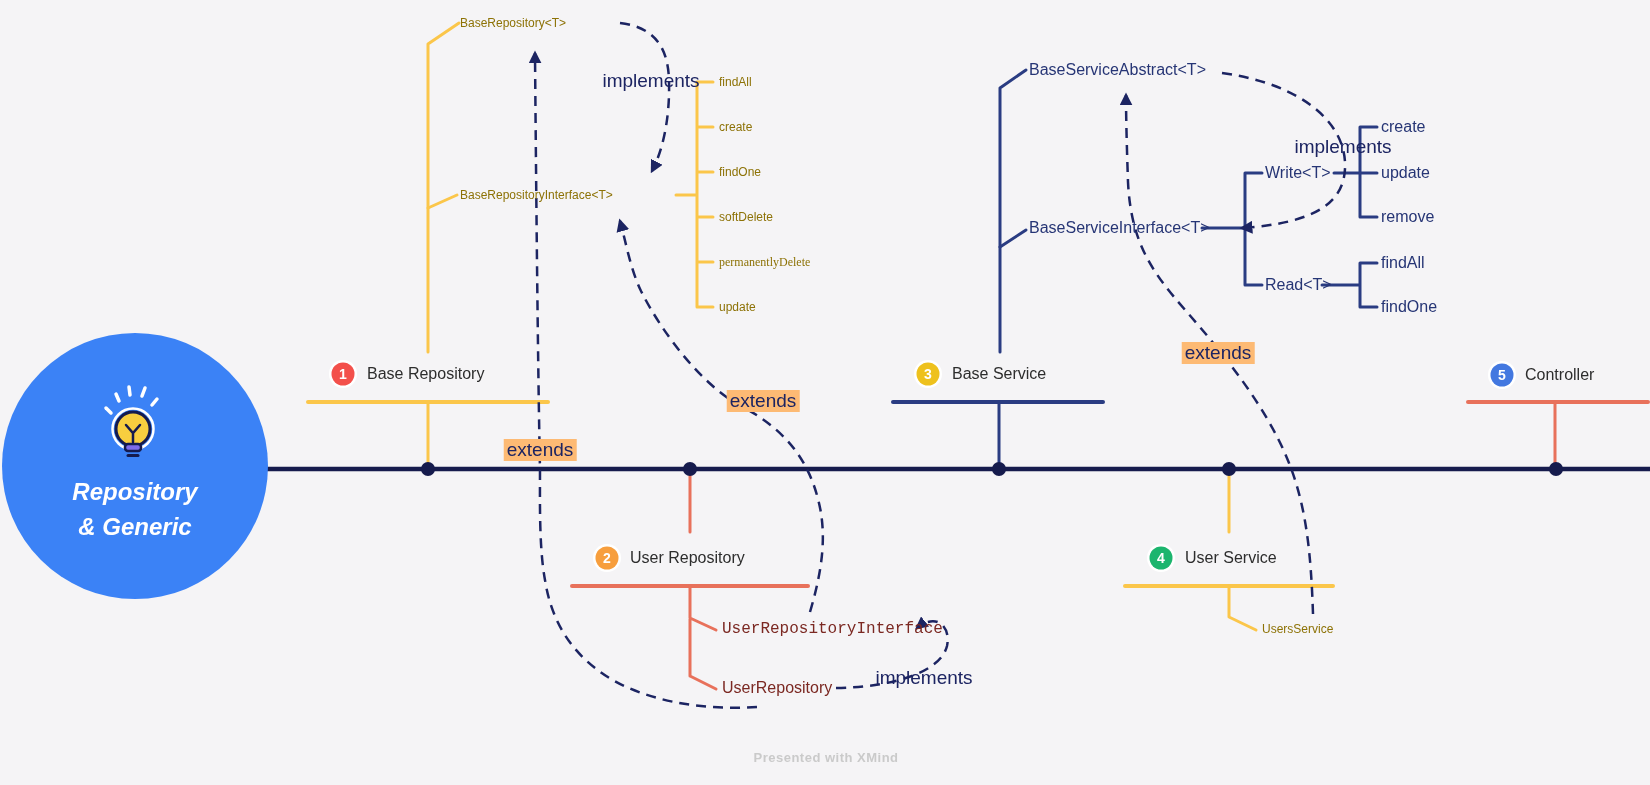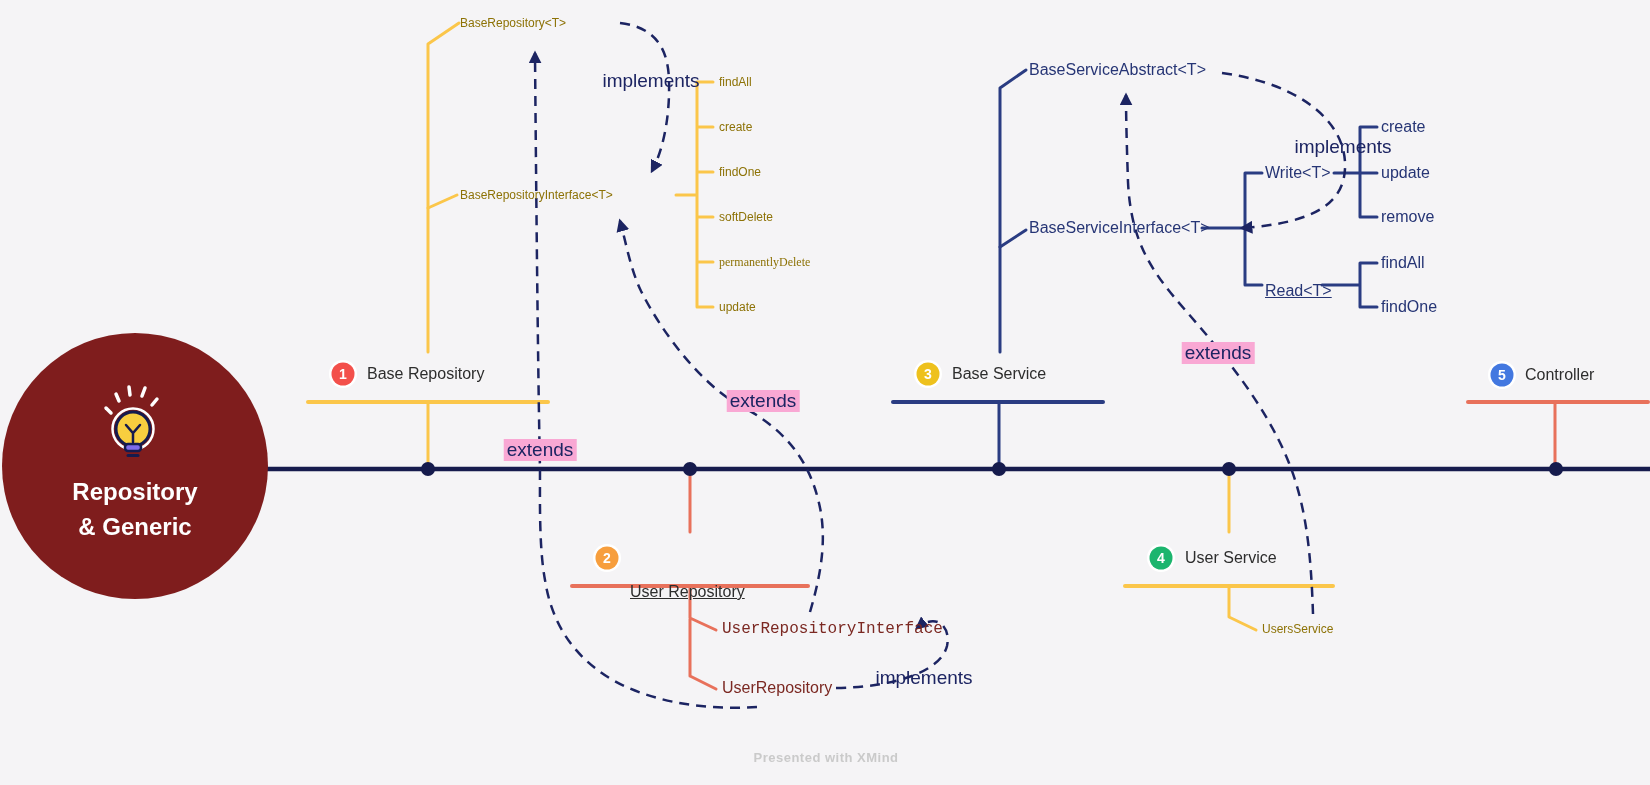--- a/index.html
+++ b/index.html
@@ -6,28 +6,28 @@
   .canvas{position:relative;width:1650px;height:785px;background:#f5f4f6;overflow:hidden;
           font-family:"Liberation Sans",sans-serif;}
   svg.layer{position:absolute;left:0;top:0;}
   .lbl{position:absolute;white-space:nowrap;transform:translateY(-50%);}
   .ctr{transform:translate(-50%,-50%);}
   .main-label{font-size:16px;color:#2d2d2d;}
   .olive{font-size:12px;color:#8d7206;}
   .navytx{font-size:16px;color:#263575;}
   .redtx{font-size:16px;color:#7b2822;}
   .rel{font-size:19px;color:#1c2462;}
-  .rel.mask{background:#f9a8d4;padding:0 3px;}
+  .rel.mask{background:#fdba74;padding:0 3px;}
   .badge{position:absolute;width:23px;height:23px;border-radius:50%;transform:translate(-50%,-50%);
          color:#fff;font-weight:bold;font-size:14px;line-height:23px;text-align:center;
          box-shadow:0 0 0 2.5px #ffffff;}
   .b1{background:#f3504b;} .b2{background:#f79e3d;} .b3{background:#eec11d;}
   .b4{background:#1cb56e;} .b5{background:#4378e0;}
   .central{position:absolute;left:2px;top:333px;width:266px;height:266px;border-radius:50%;
-           background:#7f1d1d;}
+           background:#3b82f6;font-style:italic;}
   .ct-line{position:absolute;left:133px;transform:translate(-50%,-50%);color:#ffffff;
            font-size:24px;font-weight:bold;}
   .watermark{position:absolute;left:826px;top:757px;transform:translate(-50%,-50%);
              font-size:13px;font-weight:bold;color:#cacaca;letter-spacing:.5px;}
 </style>
 </head>
 <body>
 
 <div class="canvas">
 
@@ -108,21 +108,21 @@
       <line x1="31" y1="72.5" x2="41" y2="72.5" stroke="#151b4e" stroke-width="3" stroke-linecap="round"></line>
     </svg>
     <div class="ct-line" style="top:159px;">Repository</div>
     <div class="ct-line" style="top:194px;">&amp; Generic</div>
   </div>
 
   <div class="badge b1" style="left:343px;top:374px;">1</div>
   <div class="lbl main-label" style="left:367px;top:374px;">Base Repository</div>
 
   <div class="badge b2" style="left:607px;top:558px;">2</div>
-  <div class="lbl main-label" style="left:630px;top:592px;text-decoration:underline;">User Repository</div>
+  <div class="lbl main-label" style="left:630px;top:558px;">User Repository</div>
 
   <div class="badge b3" style="left:928px;top:374px;">3</div>
   <div class="lbl main-label" style="left:952px;top:374px;">Base Service</div>
 
   <div class="badge b4" style="left:1161px;top:558px;">4</div>
   <div class="lbl main-label" style="left:1185px;top:558px;">User Service</div>
 
   <div class="badge b5" style="left:1502px;top:375px;">5</div>
   <div class="lbl main-label" style="left:1525px;top:375px;">Controller</div>
 
@@ -131,21 +131,21 @@
   <div class="lbl olive" style="left:719px;top:82px;">findAll</div>
   <div class="lbl olive" style="left:719px;top:127px;">create</div>
   <div class="lbl olive" style="left:719px;top:172px;">findOne</div>
   <div class="lbl olive" style="left:719px;top:217px;">softDelete</div>
   <div class="lbl olive" style="left:719px;top:262px;font-family:Liberation Serif, serif;">permanentlyDelete</div>
   <div class="lbl olive" style="left:719px;top:307px;">update</div>
 
   <div class="lbl navytx" style="left:1029px;top:70px;">BaseServiceAbstract&lt;T&gt;</div>
   <div class="lbl navytx" style="left:1029px;top:228px;">BaseServiceInterface&lt;T&gt;</div>
   <div class="lbl navytx" style="left:1265px;top:173px;">Write&lt;T&gt;</div>
-  <div class="lbl navytx" style="left:1265px;top:291px;text-decoration:underline;">Read&lt;T&gt;</div>
+  <div class="lbl navytx" style="left:1265px;top:285px;">Read&lt;T&gt;</div>
   <div class="lbl navytx" style="left:1381px;top:127px;">create</div>
   <div class="lbl navytx" style="left:1381px;top:173px;">update</div>
   <div class="lbl navytx" style="left:1381px;top:217px;">remove</div>
   <div class="lbl navytx" style="left:1381px;top:263px;">findAll</div>
   <div class="lbl navytx" style="left:1381px;top:307px;">findOne</div>
 
   <div class="lbl redtx" style="left:722px;top:629px;font-family:Liberation Mono, monospace;">UserRepositoryInterface</div>
   <div class="lbl redtx" style="left:722px;top:688px;">UserRepository</div>
 
   <div class="lbl olive" style="left:1262px;top:629px;">UsersService</div>

